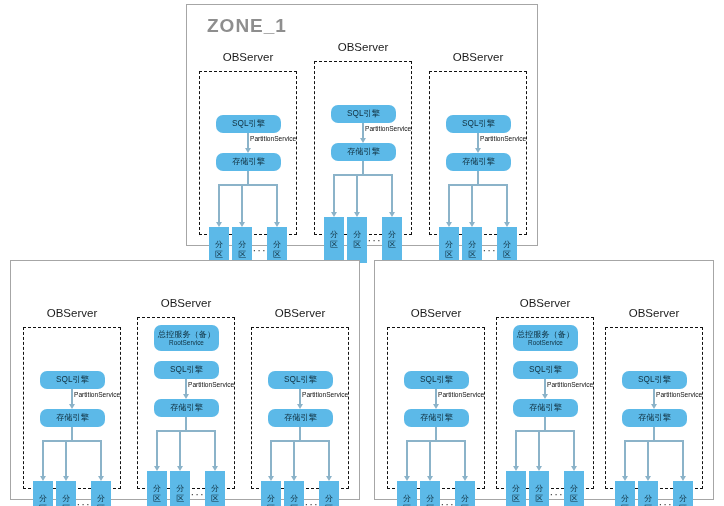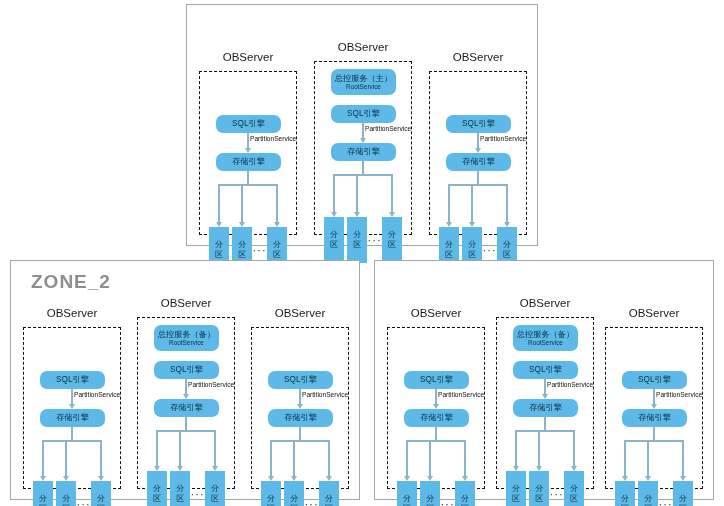--- a/index.html
+++ b/index.html
@@ -123,20 +123,21 @@
     font-size: 6.6px;
     color: #111;
     white-space: nowrap;
   }
 </style>
 </head>
 <body>
 
 <div id="canvas">
     <div class="zone" style="left: 186px; top: 4px; width: 352px; height: 242px;">
+      <div class="zone-title" style="left: 20px; top: 10px;">ZONE_1</div>
       <div class="obsvr" style="left: 12px; top: 46px; width: 98px; height: 184px;">
         <div class="obsvr-label" style="top: 0px;">OBServer</div>
         <div class="obsvr-box" style="top: 20px; height: 164px;"></div>
         <div class="node single" style="left: 17px; top: 64px; width: 65px; height: 18px;">
           <div class="l1">SQL引擎</div>
         </div>
         <div class="vline" style="left: 48.2px; top: 82px; height: 15px;"></div>
         <div class="arrow-dn" style="left: 45.6px; top: 97px;"></div>
         <div class="ps-label" style="left: 51px; top: 84px;">PartitionService</div>
         <div class="node single" style="left: 17px; top: 102px; width: 65px; height: 18px;">
@@ -160,24 +161,20 @@
         <div class="arrow-dn" style="left: 74.6px; top: 171px;"></div>
         <div class="part" style="left: 68px; top: 176px; width: 20px; height: 46px;">
           <div>分</div>
           <div>区</div>
         </div>
         <div class="ellipsis" style="left: 53.2px; top: 194px; width: 14.8px; text-align: center;">···</div>
       </div>
       <div class="obsvr" style="left: 127px; top: 36px; width: 98px; height: 194px;">
         <div class="obsvr-label" style="top: 0px;">OBServer</div>
         <div class="obsvr-box" style="top: 20px; height: 174px;"></div>
-        <div class="node" style="left: 17px; top: 28px; width: 65px; height: 26px;">
-          <div class="l1">总控服务（主）</div>
-          <div class="l2">RootService</div>
-        </div>
         <div class="node single" style="left: 17px; top: 64px; width: 65px; height: 18px;">
           <div class="l1">SQL引擎</div>
         </div>
         <div class="vline" style="left: 48.2px; top: 82px; height: 15px;"></div>
         <div class="arrow-dn" style="left: 45.6px; top: 97px;"></div>
         <div class="ps-label" style="left: 51px; top: 84px;">PartitionService</div>
         <div class="node single" style="left: 17px; top: 102px; width: 65px; height: 18px;">
           <div class="l1">存储引擎</div>
         </div>
         <div class="vline" style="left: 48.2px; top: 120px; height: 13px;"></div>
@@ -231,21 +228,20 @@
         <div class="vline" style="left: 77.2px; top: 133px; height: 38px;"></div>
         <div class="arrow-dn" style="left: 74.6px; top: 171px;"></div>
         <div class="part" style="left: 68px; top: 176px; width: 20px; height: 46px;">
           <div>分</div>
           <div>区</div>
         </div>
         <div class="ellipsis" style="left: 53.2px; top: 194px; width: 14.8px; text-align: center;">···</div>
       </div>
     </div>
     <div class="zone" style="left: 10px; top: 260px; width: 350px; height: 240px;">
-      <div class="zone-title" style="left: 20px; top: 10px;">ZONE_2</div>
       <div class="obsvr" style="left: 12px; top: 46px; width: 98px; height: 182px;">
         <div class="obsvr-label" style="top: 0px;">OBServer</div>
         <div class="obsvr-box" style="top: 20px; height: 162px;"></div>
         <div class="node single" style="left: 17px; top: 64px; width: 65px; height: 18px;">
           <div class="l1">SQL引擎</div>
         </div>
         <div class="vline" style="left: 48.2px; top: 82px; height: 15px;"></div>
         <div class="arrow-dn" style="left: 45.6px; top: 97px;"></div>
         <div class="ps-label" style="left: 51px; top: 84px;">PartitionService</div>
         <div class="node single" style="left: 17px; top: 102px; width: 65px; height: 18px;">

